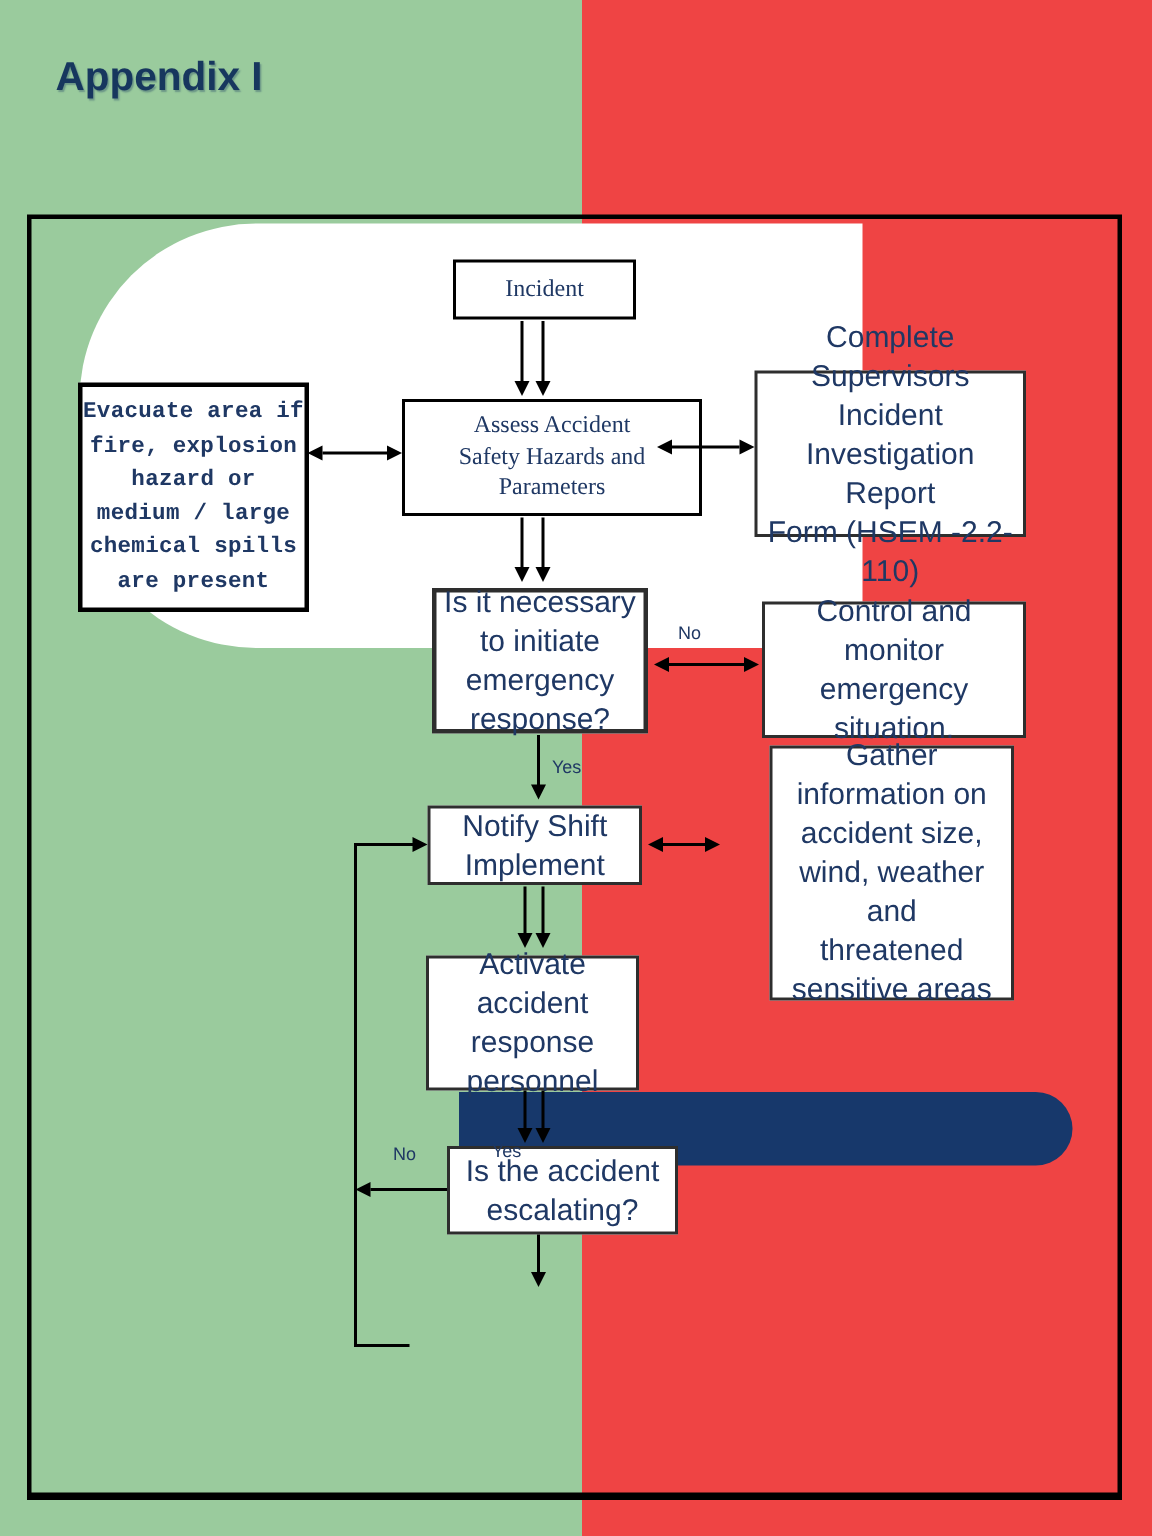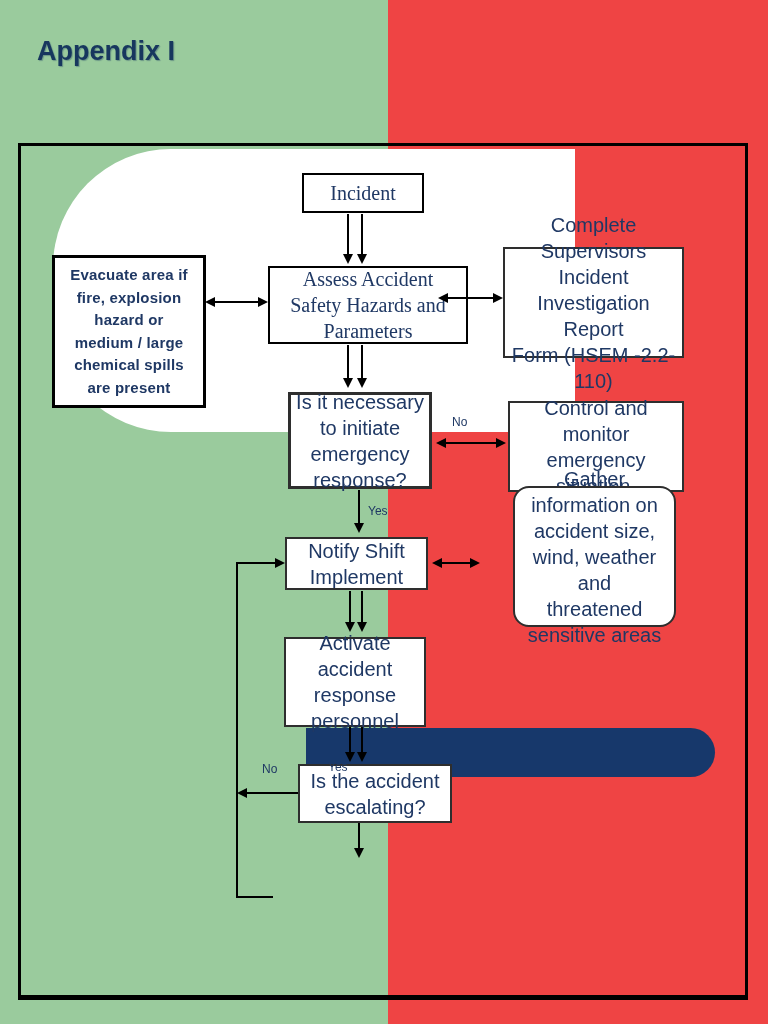--- a/index.html
+++ b/index.html
@@ -5,23 +5,23 @@
   html,body{margin:0;padding:0;background:#fff;}
   #page{position:relative;width:768px;height:1024px;background:#ef4444;overflow:hidden;
         font-family:"Liberation Sans",sans-serif;}
   .green-bg{position:absolute;left:0;top:0;width:388px;height:1024px;background:var(--green);z-index:0;}
   .white-blob{position:absolute;left:53px;top:149px;width:522px;height:283px;background:#fff;
         border-radius:118px 0 0 118px;z-index:0;}
   .chart-frame{position:absolute;left:18px;top:143px;width:724px;height:849px;
         border:3px solid #000;border-bottom-width:5px;z-index:1;background:transparent;}
   .node{position:absolute;background:#fff;color:var(--navy-text);display:flex;align-items:center;
         justify-content:center;text-align:center;white-space:pre-line;z-index:2;box-sizing:border-box;}
-  .serif{font-family:"Liberation Serif",serif;font-size:20px;line-height:1.3;border:2px solid #000;}
+  .serif{font-family:"Liberation Serif",serif;font-size:16px;line-height:1.3;border:2px solid #000;}
   .sans{font-family:"Liberation Sans",sans-serif;font-size:20px;line-height:1.3;border:2px solid #2e2e2e;}
-  .comic{font-family:Liberation Sans, sans-serif;font-weight:bold;font-size:15px;line-height:1.5;
+  .comic{font-family:Liberation Mono, monospace;font-weight:bold;font-size:15px;line-height:1.5;
         border:3px solid #000;letter-spacing:.2px;}
   .lbl{position:absolute;color:var(--navy-text);font-size:12px;z-index:4;
         font-family:"Liberation Sans",sans-serif;}
   .hline{position:absolute;height:2px;background:#000;z-index:3;}
   .vline{position:absolute;width:2px;background:#000;z-index:3;}
   .ah{position:absolute;width:0;height:0;z-index:3;}
   .ah-down{border-left:5px solid transparent;border-right:5px solid transparent;border-top:10px solid #000;}
   .ah-left{border-top:5px solid transparent;border-bottom:5px solid transparent;border-right:10px solid #000;}
   .ah-right{border-top:5px solid transparent;border-bottom:5px solid transparent;border-left:10px solid #000;}
   .navy-bar{position:absolute;left:306px;top:728px;width:409px;height:49px;background:var(--navy-bar);
@@ -70,21 +70,21 @@
 emergency
 response?</div>
 
   <div class="node sans" style="left:508px;top:401px;width:176px;height:91px;">Control and monitor
 emergency
 situation.</div>
 
   <div class="node sans" style="left:285px;top:537px;width:143px;height:53px;">Notify Shift
 Implement</div>
 
-  <div class="node sans" style="left:513px;top:486px;width:163px;height:141px;border-radius:16px;">Gather
+  <div class="node sans" style="left:513px;top:497px;width:163px;height:170px;">Gather
 information on
 accident size,
 wind, weather and
 threatened
 sensitive areas</div>
 
   <div class="node sans" style="left:284px;top:637px;width:142px;height:90px;">Activate
 accident
 response
 personnel</div>

